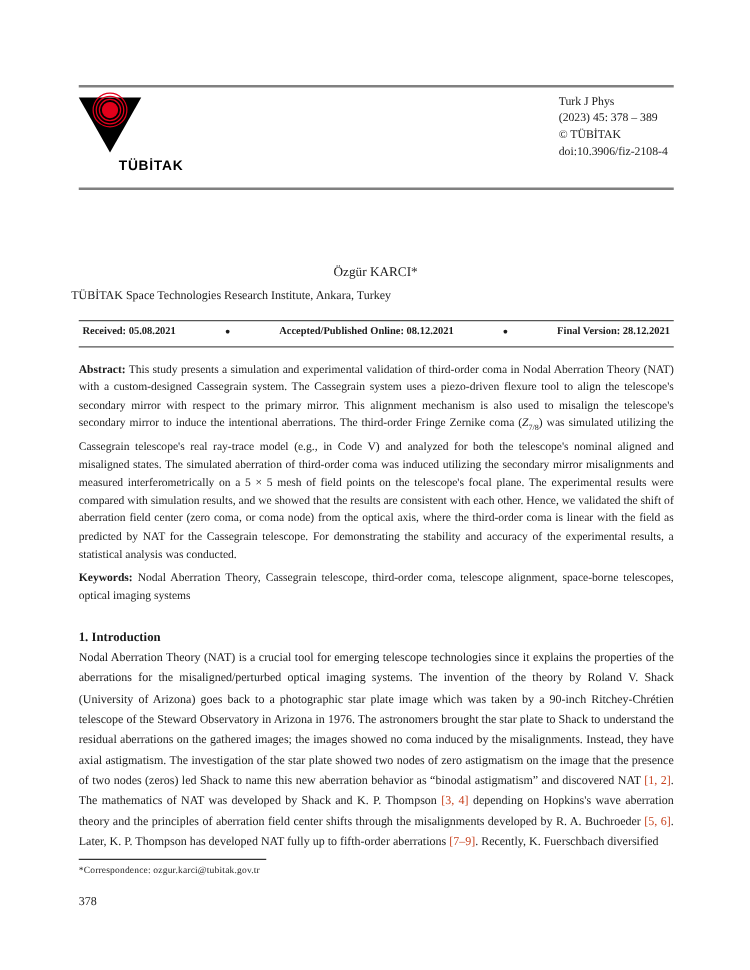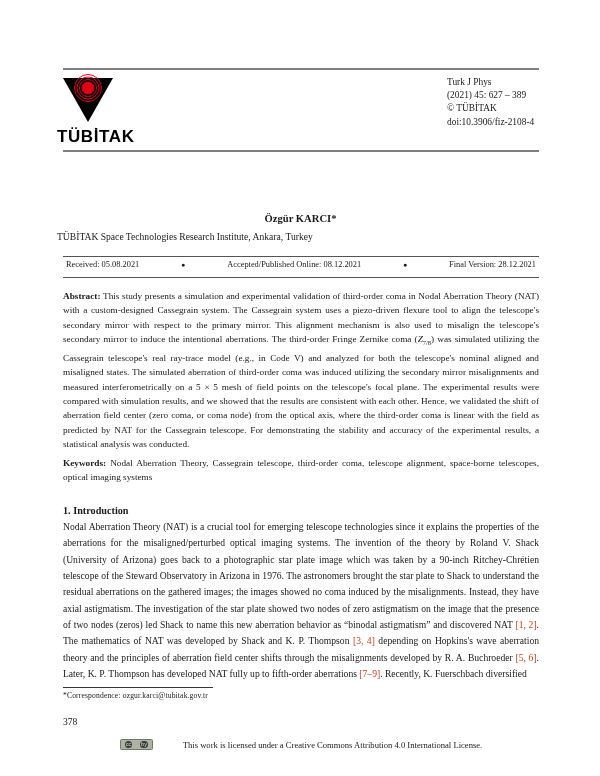--- a/index.html
+++ b/index.html
@@ -69,24 +69,25 @@
     left: 50%; top: 50%;
     transform: translate(-50%,-50%);
     width: 13px; height: 13px;
     border-radius: 50%;
     background: #e3001b;
   }
   .logo-word {
     text-align: left;
     font-family: "Liberation Sans", sans-serif;
     font-weight: bold;
-    font-size: 17px;
+    font-size: 11px;
     letter-spacing: 0.6px;
     color: #000;
     margin-top: 1px;
+    margin-left: 38px;
   }
   .journal-block {
     position: absolute;
     left: 70px; top: 2px;
     width: 300px;
     text-align: center;
   }
   .journal-title {
     font-weight: bold;
     font-size: 10.5px;
@@ -128,21 +129,21 @@
     text-align: center;
     font-weight: bold;
     font-size: 12.4px;
     line-height: 18px;
   }
   .author {
     position: absolute;
     left: 57px; top: 213px;
     width: 487px;
     text-align: center;
-    font-weight: bold;
+    font-weight: normal;
     font-size: 10.6px;
   }
   .affil {
     position: absolute;
     left: 57px; top: 231px;
     width: 487px;
     text-align: left;
     font-size: 9.6px;
   }
 
@@ -159,21 +160,21 @@
     width: 476px; height: 1.2px;
     background: #555;
   }
   .dates {
     position: absolute;
     left: 66px; top: 260px;
     width: 470px;
     display: flex;
     align-items: center;
     justify-content: space-between;
-    font-weight: normal;
+    font-weight: bold;
     font-size: 8.4px;
   }
   .dates .bullet {
     font-size: 7px;
   }
 
   
   .abstract {
     position: absolute;
     left: 63px; top: 289px;
@@ -284,21 +285,21 @@
           <span class="lr3"></span>
           <span class="logo-dot"></span>
         </div>
       </div>
       <div class="logo-word">TÜBİTAK</div>
     </div>
 
 
     <div class="rightinfo">
       <div>Turk J Phys</div>
-      <div>(2021) 45: 627 – 389</div>
+      <div>(2023) 45: 378 – 389</div>
       <div>© TÜBİTAK</div>
       <div>doi:10.3906/fiz-2108-4</div>
     </div>
   </div>
 
   <div class="rule2"></div>
 
   <div class="author">Özgür KARCI*</div>
   <div class="affil">TÜBİTAK Space Technologies Research Institute, Ankara, Turkey</div>
 
@@ -324,21 +325,14 @@
 
   <div class="body-text">
     <span>Nodal Aberration Theory (NAT) is a crucial tool for emerging telescope technologies since it explains the properties of the aberrations for the misaligned/perturbed optical imaging systems. The invention of the theory by Roland V. Shack (University of Arizona) goes back to a photographic star plate image which was taken by a 90-inch Ritchey-Chrétien telescope of the Steward Observatory in Arizona in 1976. The astronomers brought the star plate to Shack to understand the residual aberrations on the gathered images; the images showed no coma induced by the misalignments. Instead, they have axial astigmatism. The investigation of the star plate showed two nodes of zero astigmatism on the image that the presence of two nodes (zeros) led Shack to name this new aberration behavior as “binodal astigmatism” and discovered NAT </span><span class="cite">[1, 2]</span><span>. The mathematics of NAT was developed by Shack and K. P. Thompson </span><span class="cite">[3, 4]</span><span> depending on Hopkins's wave aberration theory and the principles of aberration field center shifts through the misalignments developed by R. A. Buchroeder </span><span class="cite">[5, 6]</span><span>. Later, K. P. Thompson has developed NAT fully up to fifth-order aberrations </span><span class="cite">[7–9]</span><span>. Recently, K. Fuerschbach diversified</span>
   </div>
 
   <div class="fn-rule"></div>
   <div class="footnote">*Correspondence:  ozgur.karci@tubitak.gov.tr</div>
 
   <div class="pagenum">378</div>
 
-  <div class="license">
-    <span class="cc-badge">
-      <i>cc</i>
-      <i>by</i>
-    </span>
-    <span class="license-text">This work is licensed under a Creative Commons Attribution 4.0 International License.</span>
-  </div>
 
 </div>
 
 </body></html>

